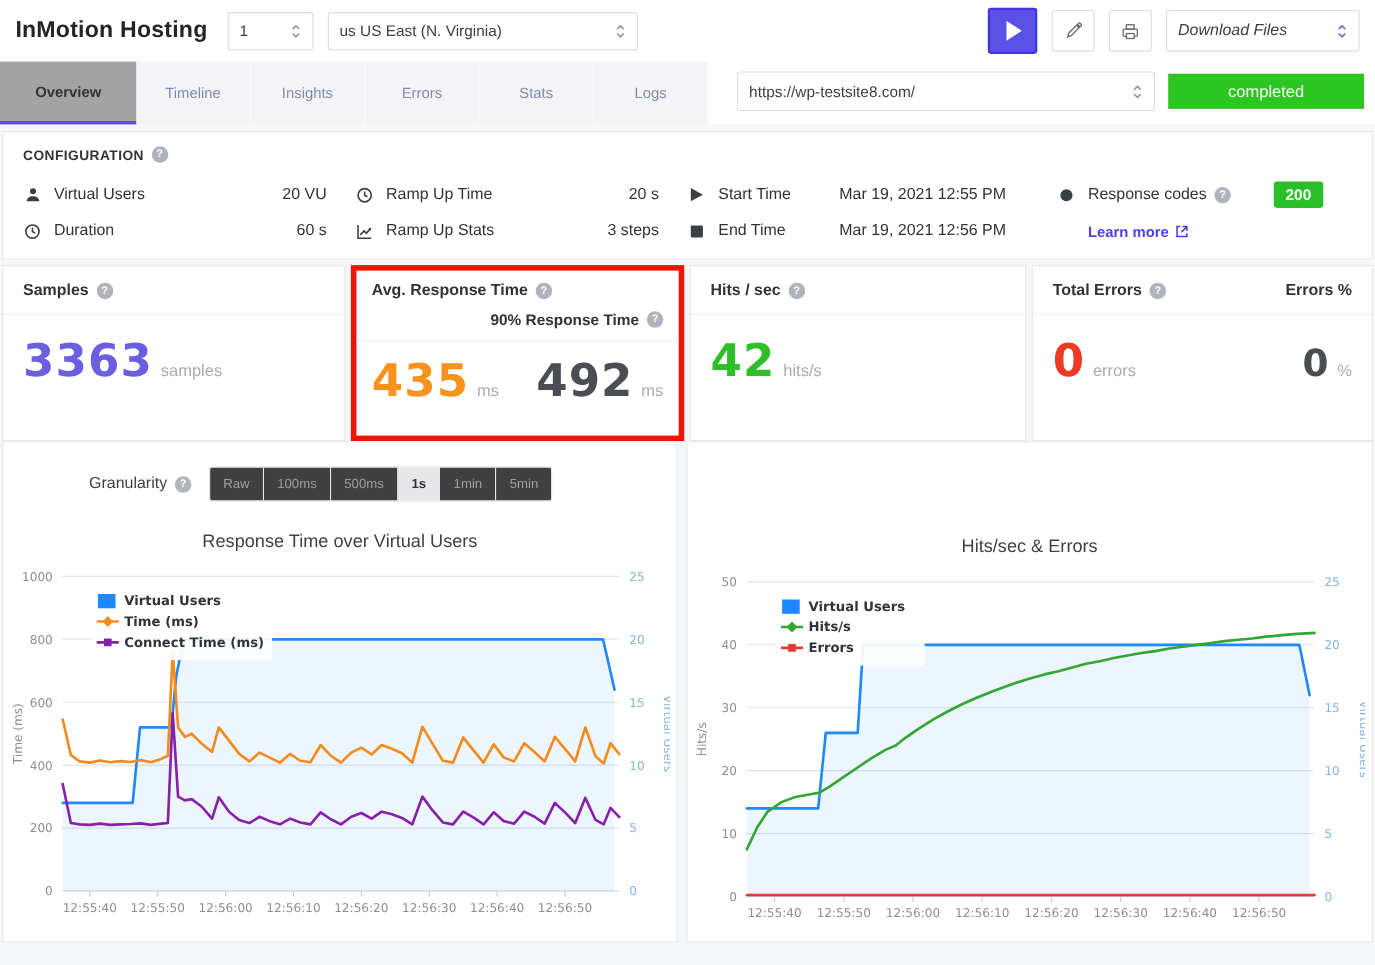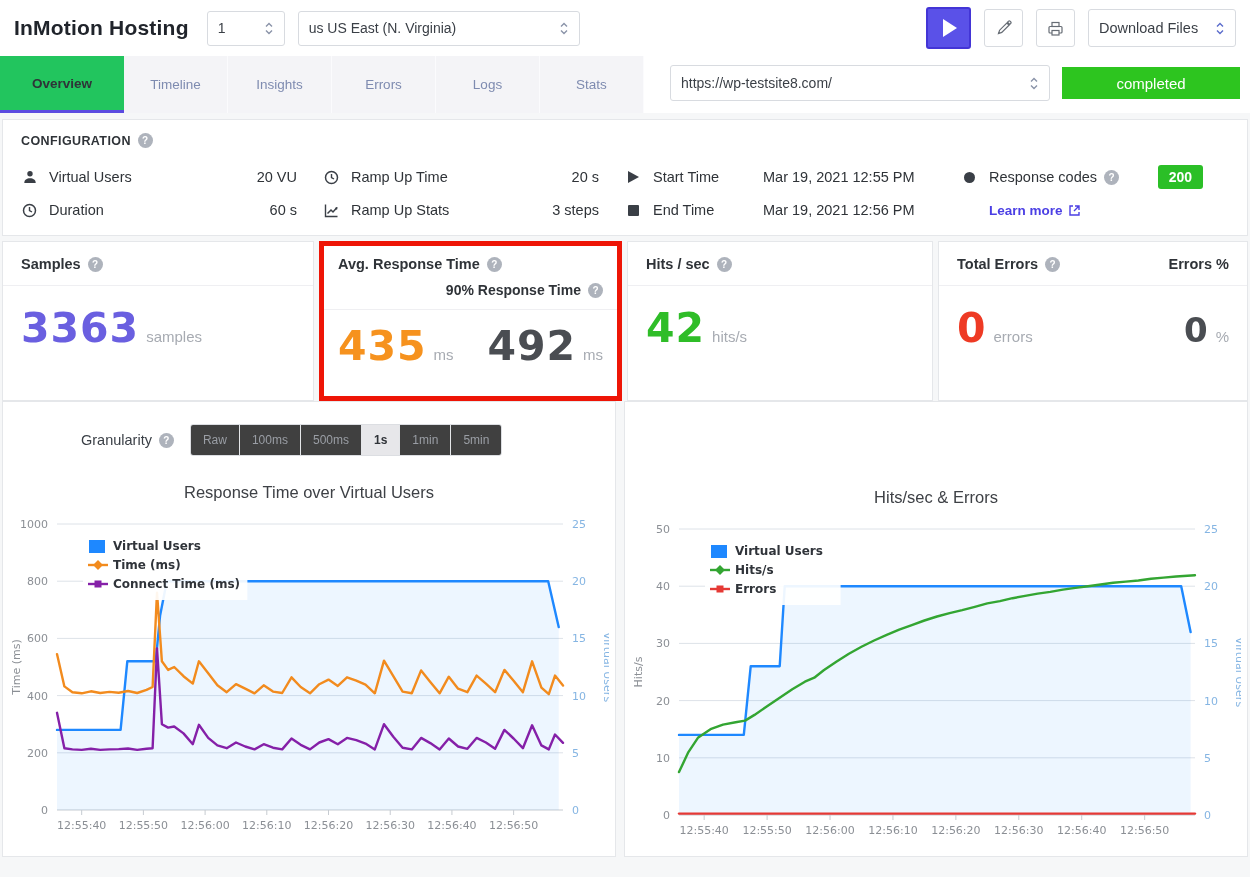--- a/index.html
+++ b/index.html
@@ -13,28 +13,28 @@
             display:flex; align-items:center; padding:0 10px; font-size:14px; color:#3a3f46; cursor:pointer; }
   .select .chev { margin-left:auto; padding-left:10px; display:flex; }
   .sel-count { width:78px; }
   .sel-region { width:282px; margin-left:13px; }
   .header .spacer { flex:1; }
   .play-btn { width:45px; height:42px; background:#5a51e8; border:2px solid #4335d6; border-radius:3px;
               display:flex; align-items:center; justify-content:center; cursor:pointer; margin-right:13px; }
   .tri-white { width:0; height:0; border-left:14px solid #fff; border-top:9px solid transparent; border-bottom:9px solid transparent; margin-left:3px; }
   .icon-btn { width:39px; height:38px; border:1px solid #d8dbe0; border-radius:3px; background:#fff;
               display:flex; align-items:center; justify-content:center; cursor:pointer; margin-right:13px; }
-  .sel-download { width:148px; height:38px; font-size:14.5px; }
+  .sel-download { width:176px; height:38px; font-size:14.5px;font-style:italic; }
 
   
   .tabstrip { height:57px; background:#fff; display:flex; align-items:stretch; }
   .tabs { display:flex; }
   .tab { width:104px; display:flex; align-items:center; justify-content:center; font-size:13.5px;
          color:#7e8bb0; background:#f4f4f7; border-right:1px solid #fbfbfd; cursor:pointer; }
-  .tab.active { width:124px; background:#22c55e; color:#2f3338; font-weight:bold; border-bottom:3px solid #5b4be0; border-right:none; }
+  .tab.active { width:124px; background:#a3a3a3; color:#2f3338; font-weight:bold; border-bottom:3px solid #5b4be0; border-right:none; }
   .tabstrip .spacer { flex:1; }
   .url-select { width:380px; height:36px; margin:9px 12px 0 0; font-size:14px; }
   .status-badge { width:178px; height:32px; margin:11px 10px 0 0; background:#2dc51f; color:#fff;
                   font-size:15px; display:flex; align-items:center; justify-content:center; }
 
   
   .help { display:inline-flex; width:15px; height:15px; border-radius:50%; background:#aeb3bc; color:#fff;
           font-size:10px; font-weight:bold; align-items:center; justify-content:center; margin-left:7px;
           vertical-align:middle; cursor:pointer; flex:none; }
 
@@ -144,22 +144,22 @@
     </span>
   </div>
 </div>
 
 <div class="tabstrip">
   <div class="tabs">
     <div class="tab active">Overview</div>
     <div class="tab">Timeline</div>
     <div class="tab">Insights</div>
     <div class="tab">Errors</div>
+    <div class="tab">Stats</div>
     <div class="tab">Logs</div>
-    <div class="tab">Stats</div>
   </div>
   <div class="spacer"></div>
   <div class="select url-select">
     <span>https://wp-testsite8.com/</span>
     <span class="chev">
       <svg width="10" height="17" viewBox="0 0 10 17">
           <path d="M2 6.5 L5 3.5 L8 6.5 M2 10.5 L5 13.5 L8 10.5" stroke="#8a93a8" stroke-width="1.4" fill="none"></path>
         </svg>
     </span>
   </div>

